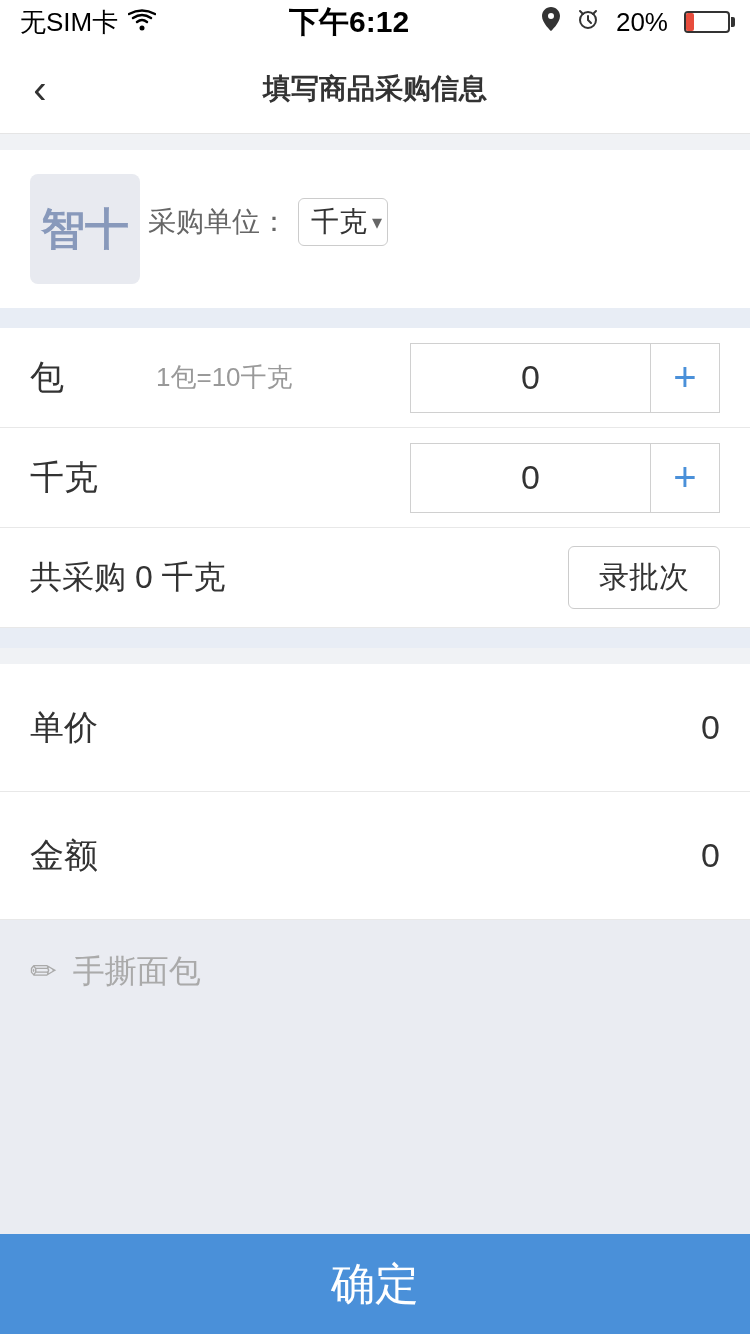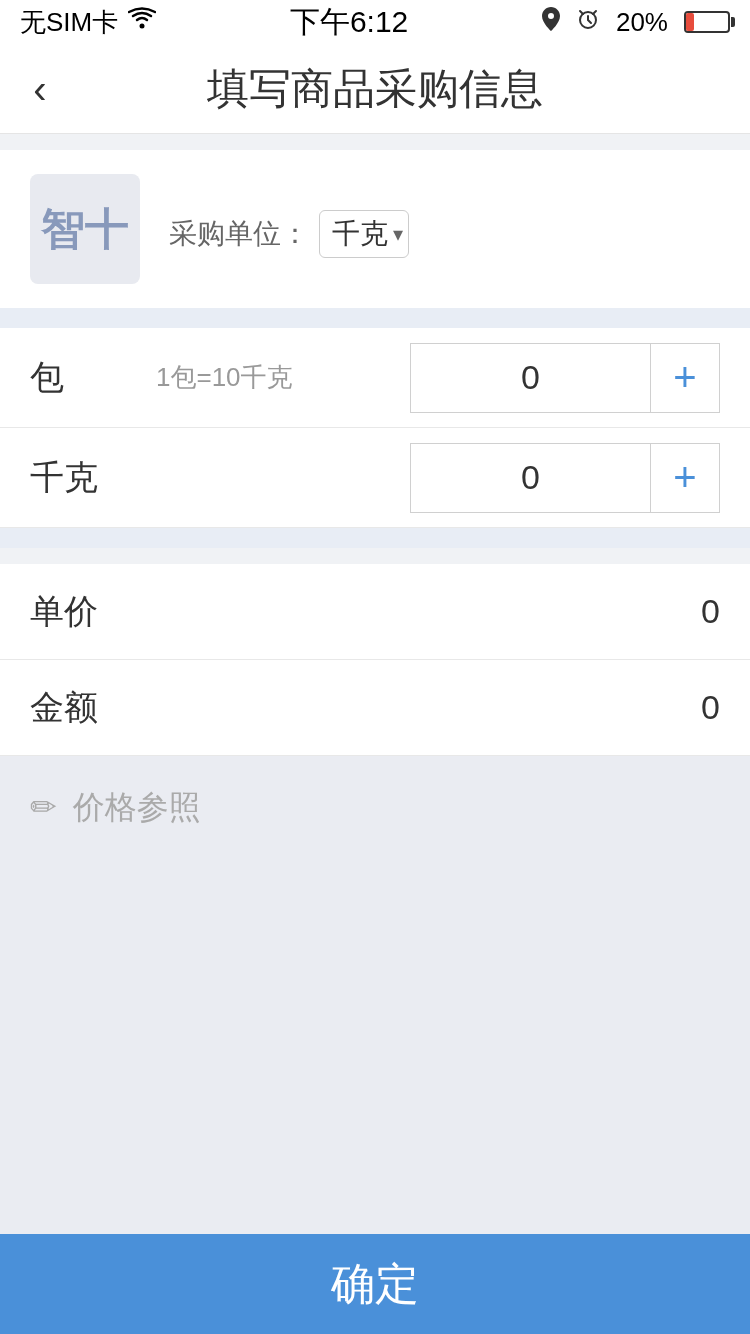--- a/index.html
+++ b/index.html
@@ -18,22 +18,22 @@
       width: 750px;
       height: 44px;
       background: #fff;
       display: flex;
       align-items: center;
       justify-content: space-between;
       padding: 0 20px;
       font-size: 26px;
       color: #000;
     }
-    .status-left { display: flex; gap: 10px; }
-    .status-center { font-size: 30px; font-weight: 400; }
+    .status-left { display: flex; align-items: center; gap: 10px; }
+    .status-center { font-size: 30px; font-weight: 700; }
     .status-right { display: flex; align-items: center; gap: 16px; font-size: 26px; }
     .battery-icon {
       width: 46px; height: 22px; border: 2px solid #333; border-radius: 4px; position: relative; display: inline-flex; align-items: center;
     }
     .battery-icon::after {
       content: '';
       position: absolute; right: -7px; top: 50%; transform: translateY(-50%);
       width: 4px; height: 10px; background: #333; border-radius: 0 2px 2px 0;
     }
     .battery-fill {
@@ -60,32 +60,32 @@
     }
     .nav-back-arrow {
       font-size: 40px;
       color: #333;
       line-height: 1;
     }
     .nav-title {
       position: absolute;
       left: 50%;
       transform: translateX(-50%);
-      font-size: 42px;
-      font-weight: 400;
+      font-size: 28px;
+      font-weight: 700;
       color: #333;
     }
 
     
     .product-card {
       background: #fff;
       padding: 24px 30px;
       display: flex;
       align-items: flex-start;
-      gap: 29px;
+      gap: 8px;
       margin-top: 16px;
     }
     .product-image {
       width: 110px;
       height: 110px;
       background: #e8eaf0;
       border-radius: 8px;
       display: flex;
       align-items: center;
       justify-content: center;
@@ -114,21 +114,21 @@
       color: #4a90d9;
       display: flex;
       align-items: center;
       gap: 4px;
       cursor: pointer;
     }
     .unit-row {
       display: flex;
       align-items: center;
       justify-content: space-between;
-      margin-top: 36px;
+      margin-top: 24px;
     }
     .unit-label {
       font-size: 28px;
       color: #666;
       display: flex;
       align-items: center;
       gap: 10px;
     }
     .unit-select {
       border: 1px solid #ccc;
@@ -261,21 +261,21 @@
     
     .price-section {
       background: #fff;
       margin-top: 16px;
     }
     .price-row {
       display: flex;
       align-items: center;
       justify-content: space-between;
       padding: 16px 30px;
-      height: 96px;
+      height: 128px;
       border-bottom: 1px solid #e8e8e8;
     }
     .price-row-label {
       font-size: 34px;
       color: #333;
     }
     .price-row-value {
       font-size: 34px;
       color: #333;
     }
@@ -398,37 +398,47 @@
   </div>
 
   <div class="input-row">
     <span class="input-row-label">千克</span>
     <div class="input-row-right">
       <input type="text" class="qty-input" value="0" readonly="" style="">
       <div class="qty-plus">+</div>
     </div>
   </div>
 
+  <div class="total-row">
+    <span class="total-text">
+      <span>共采购</span>
+      <span> </span>
+      <span>0</span>
+      <span> </span>
+      <span>千克</span>
+    </span>
+    <button class="record-btn">录批次</button>
+  </div>
 </div>
 
 <div class="section-divider"></div>
 
 <div class="price-section">
   <div class="price-row">
     <span class="price-row-label">单价</span>
     <span class="price-row-value">0</span>
   </div>
   <div class="price-row">
     <span class="price-row-label">金额</span>
     <span class="price-row-value">0</span>
   </div>
 </div>
 
 <div class="notes-section">
   <span class="notes-icon">✏</span>
-  <span class="notes-placeholder">价格参照</span>
+  <span class="notes-placeholder">手撕面包</span>
 </div>
 
 <div class="content-spacer"></div>
 
 <div class="confirm-btn">
   <span>确定</span>
 </div>
 
 </body></html>

